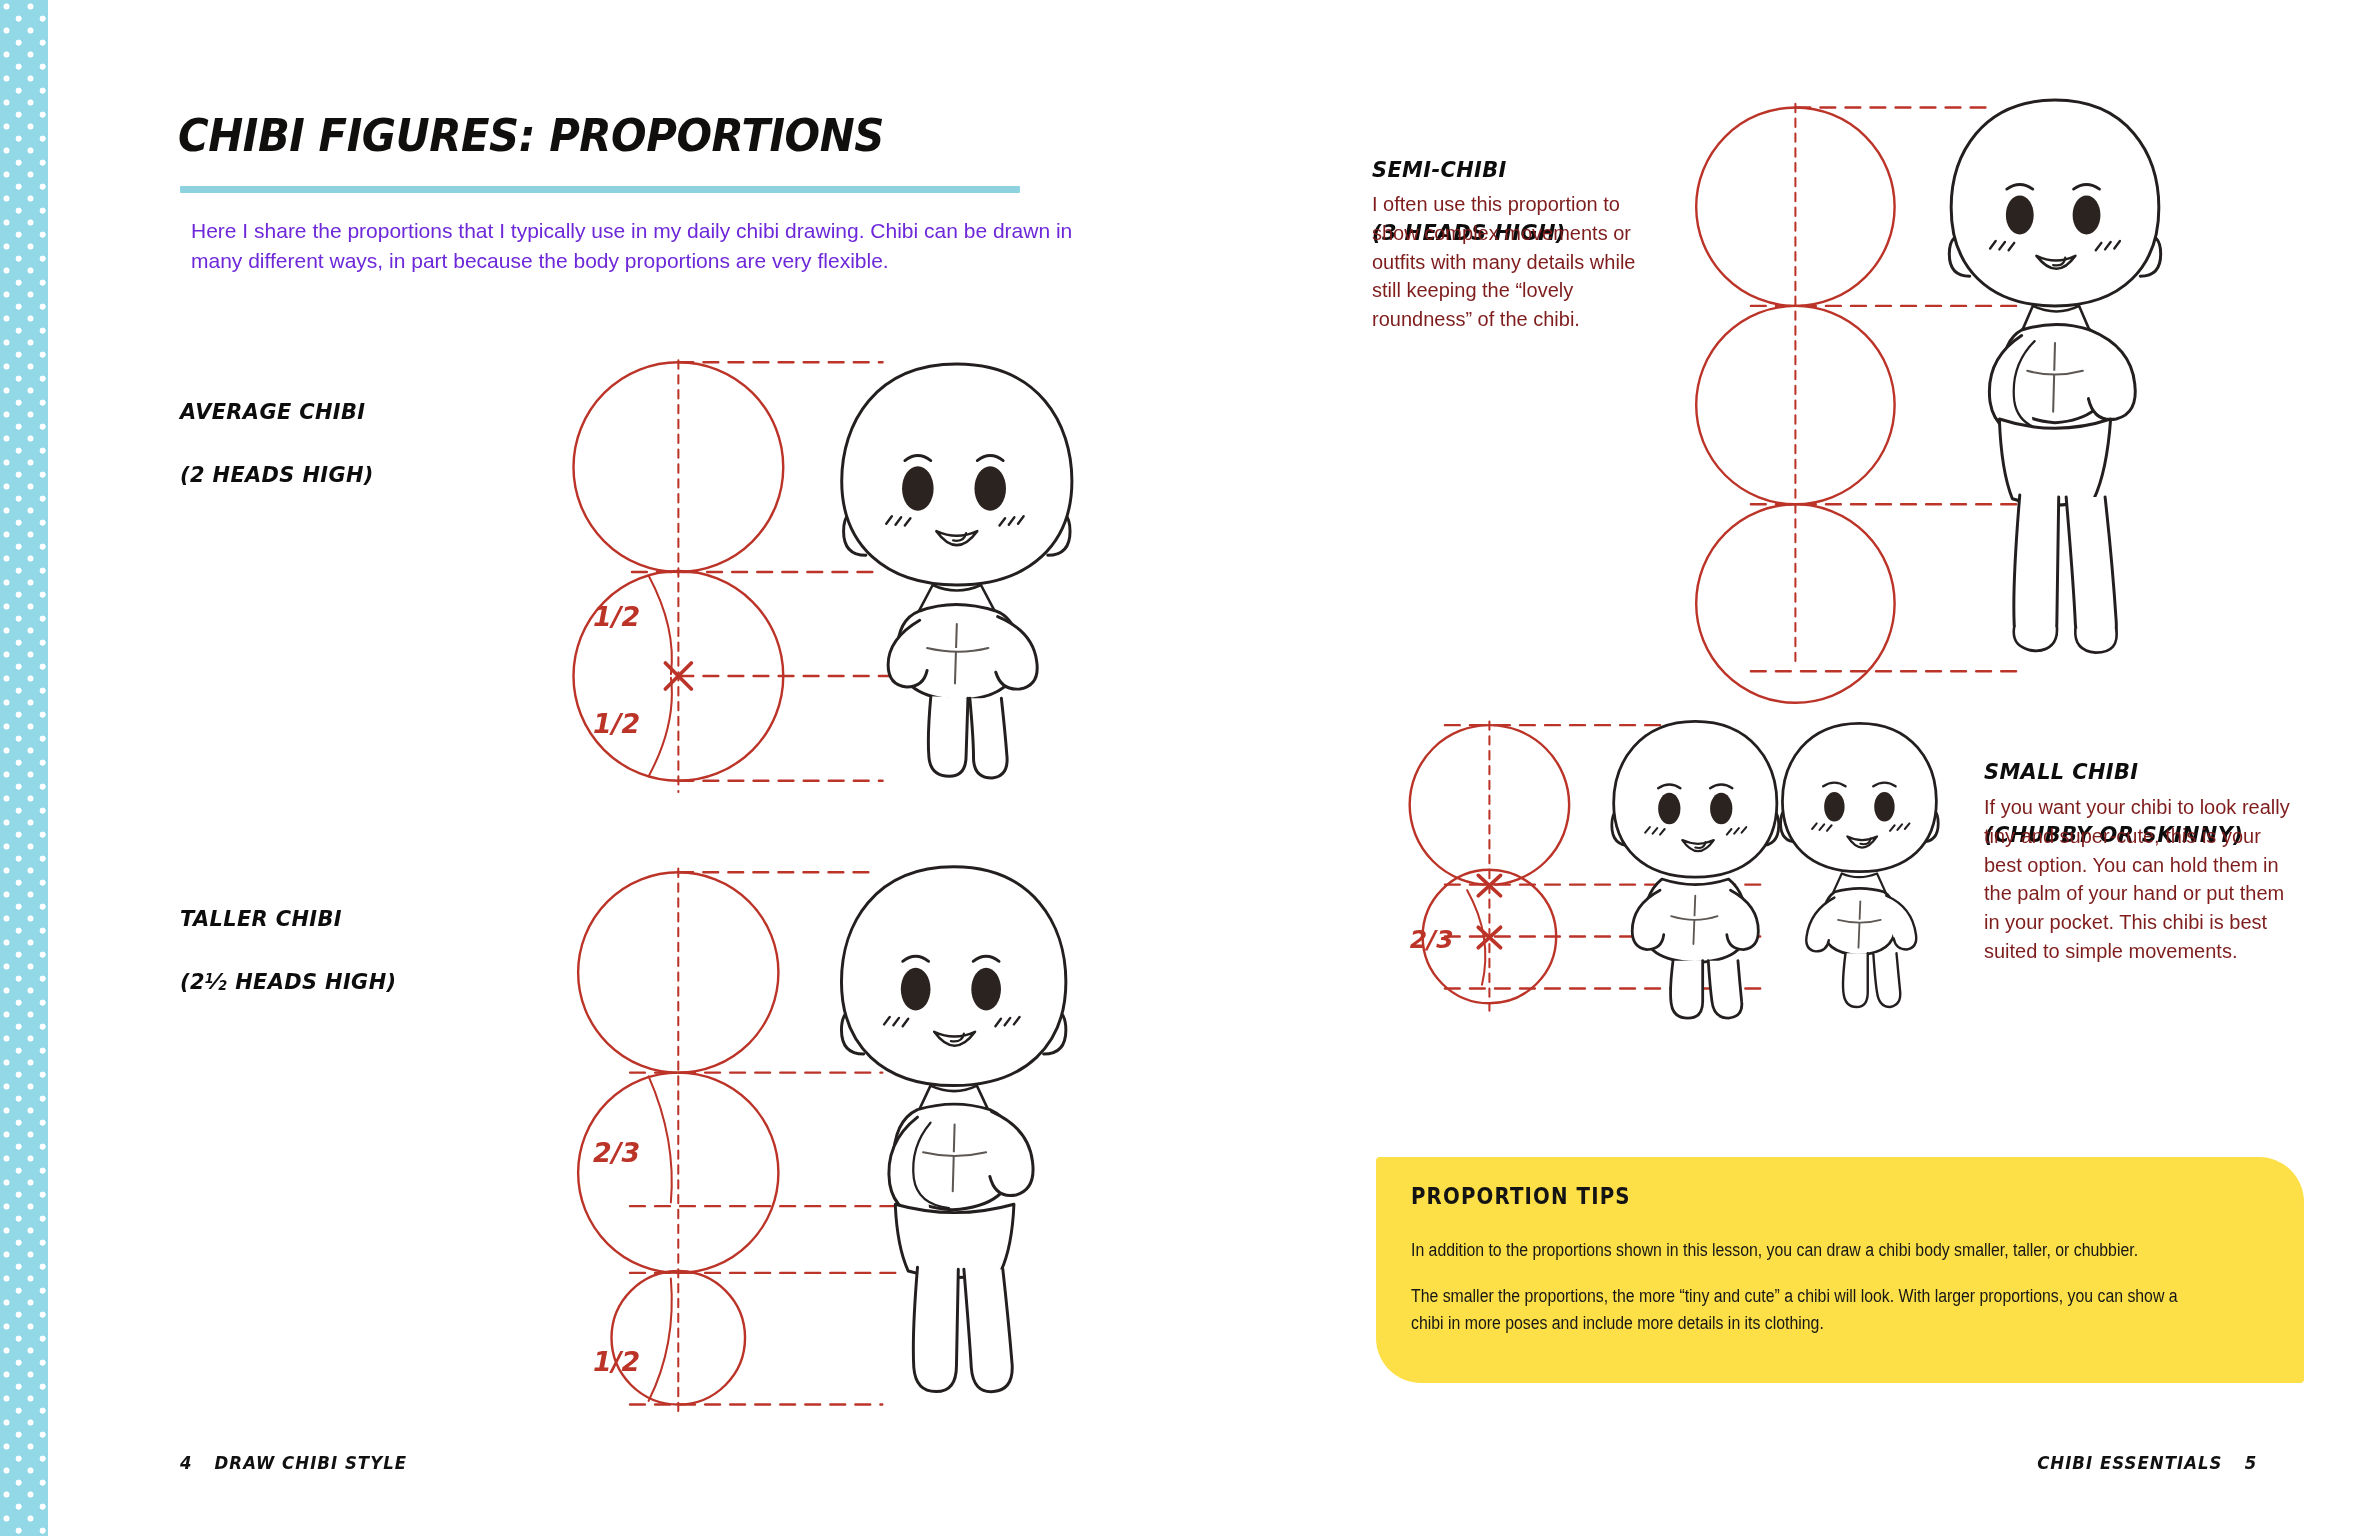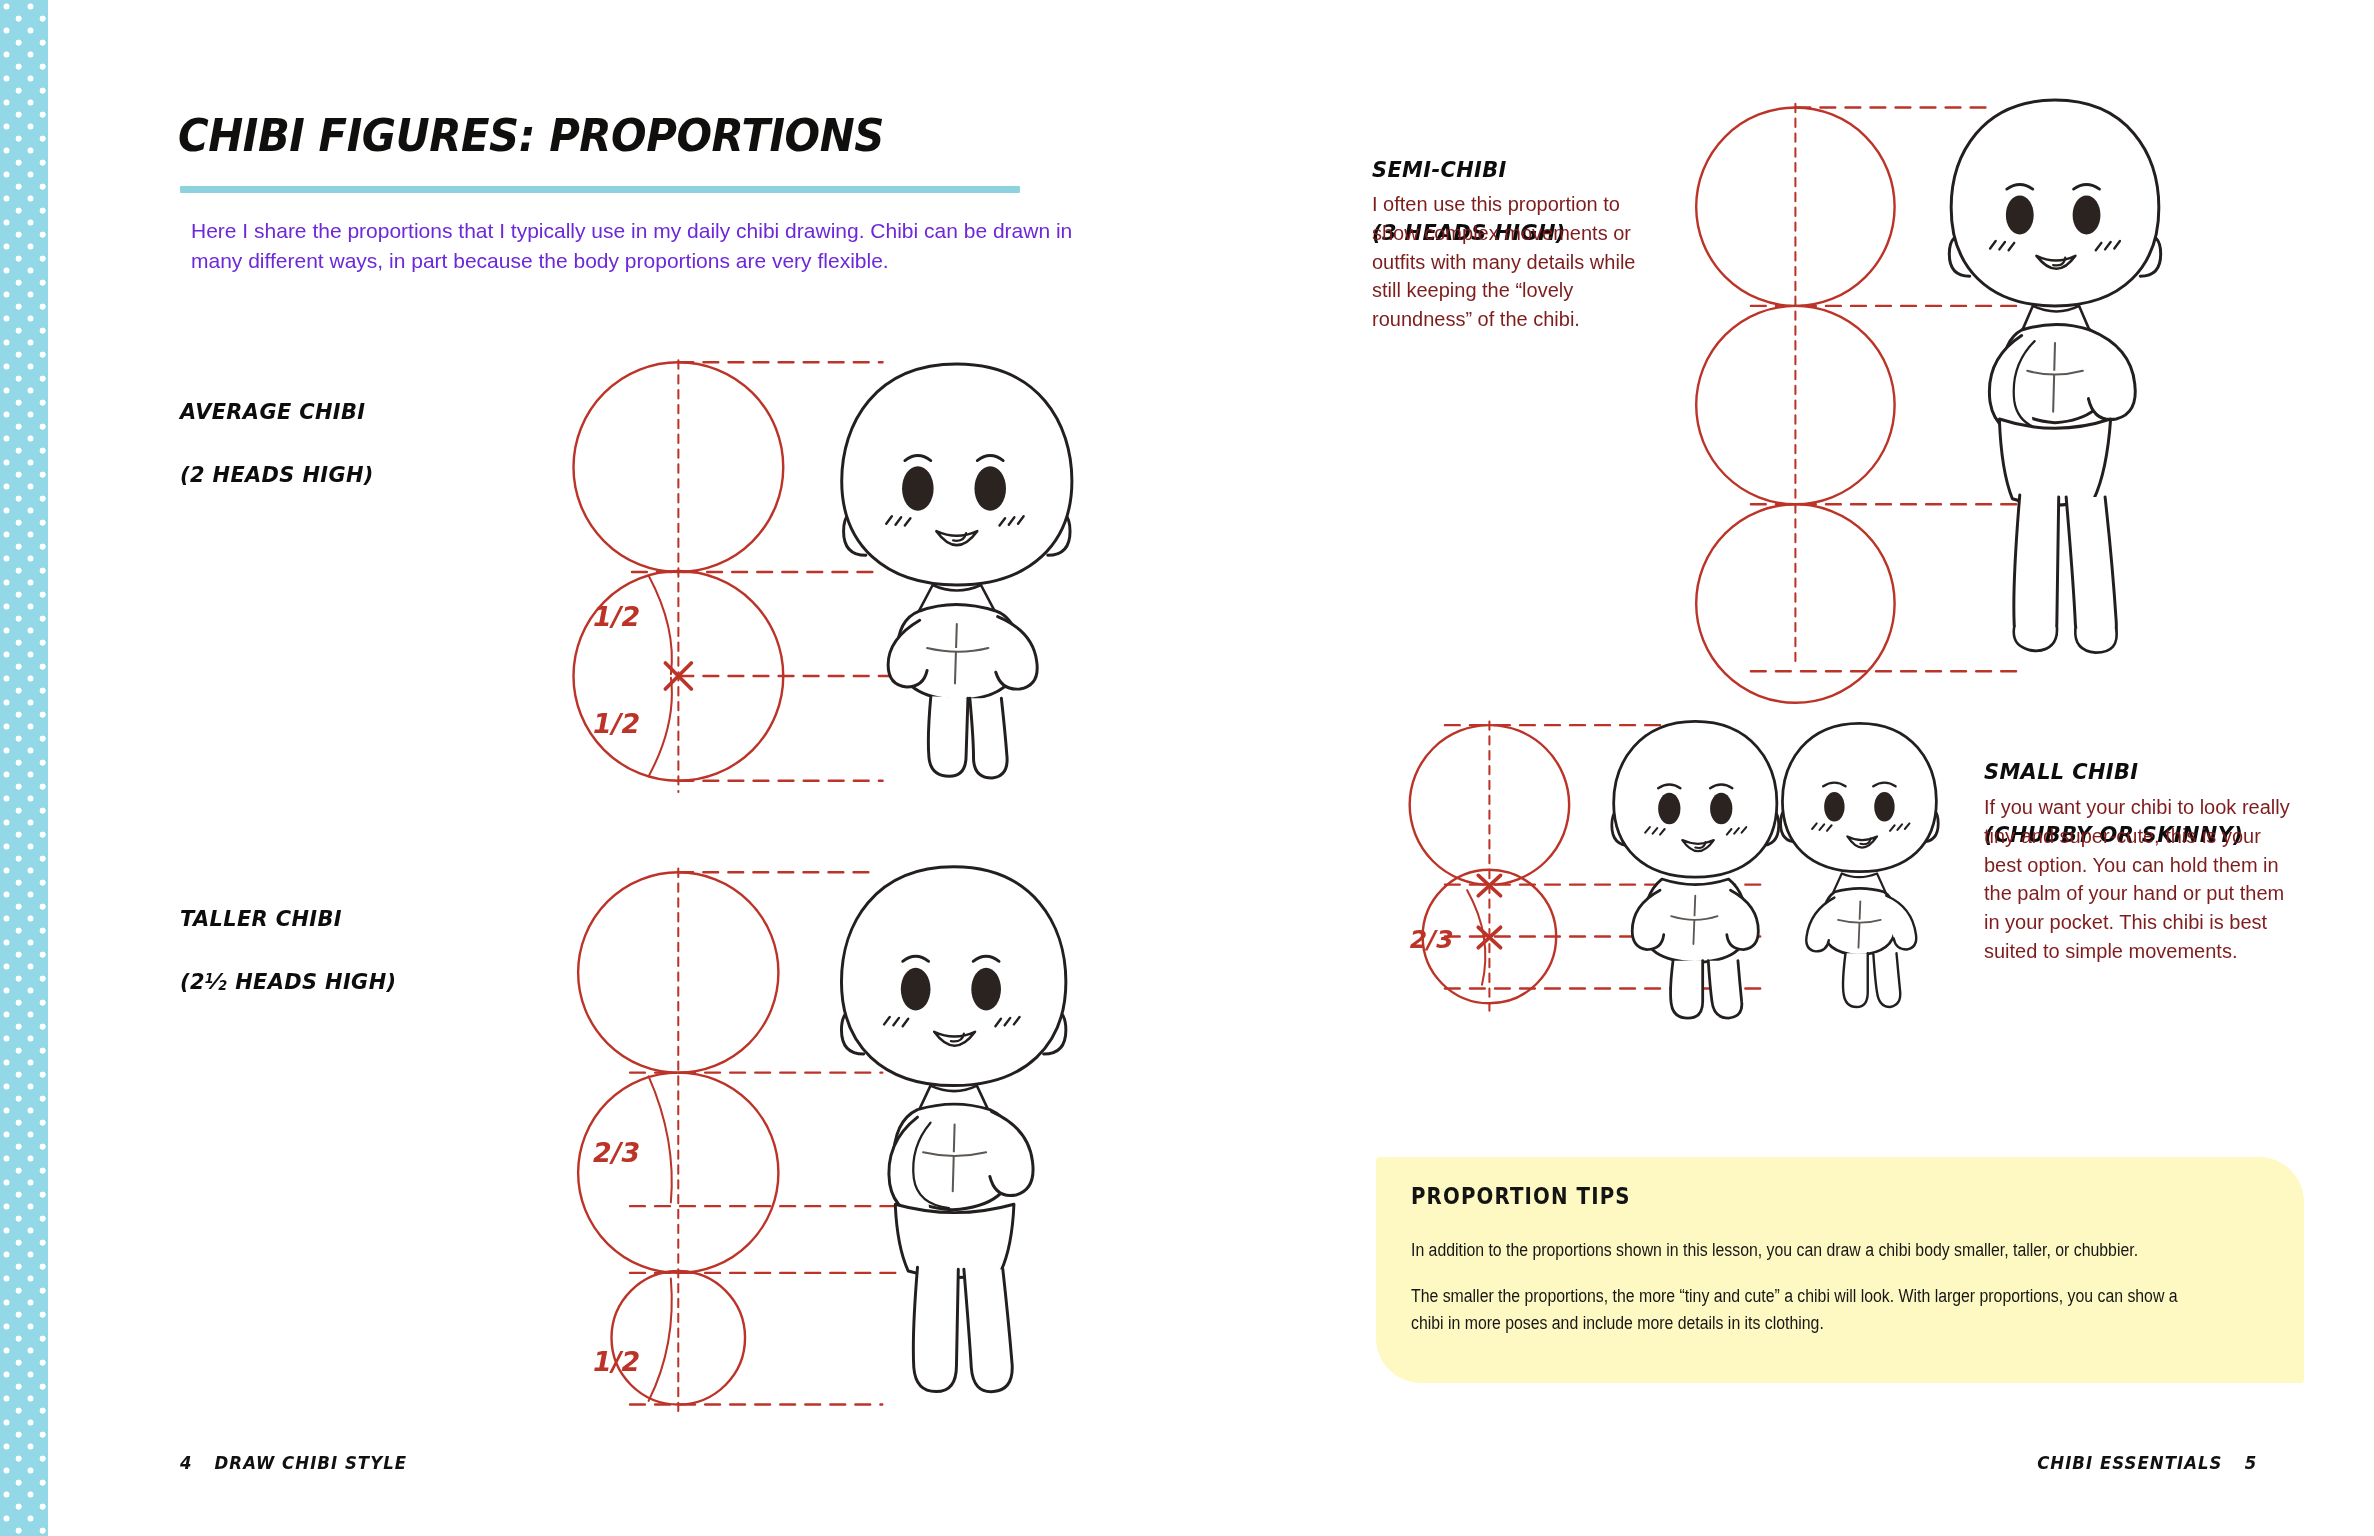--- a/index.html
+++ b/index.html
@@ -78,21 +78,21 @@
     transform:scaleX(0.92);transform-origin:left center;
     white-space:nowrap;
   }
   .footer .num{margin-right:24px;}
   .footer .num.r{margin-right:0;margin-left:24px;}
   .footer.right{transform-origin:right center;right:0;}
 
   
   .tips{
     position:absolute;left:1328px;top:1157px;width:928px;height:226px;
-    background:#fef9c3;
+    background:#fde047;
     border-radius:3.7px 45px 3.7px 45px;
   }
   .tips h3{
     position:absolute;left:35px;top:26px;margin:0;
     font-family:"DejaVu Sans",sans-serif;
     font-weight:bold;font-size:23px;letter-spacing:1.3px;color:#141414;
     transform:scaleX(0.86);transform-origin:left center;
     white-space:nowrap;
   }
   .tips p{

